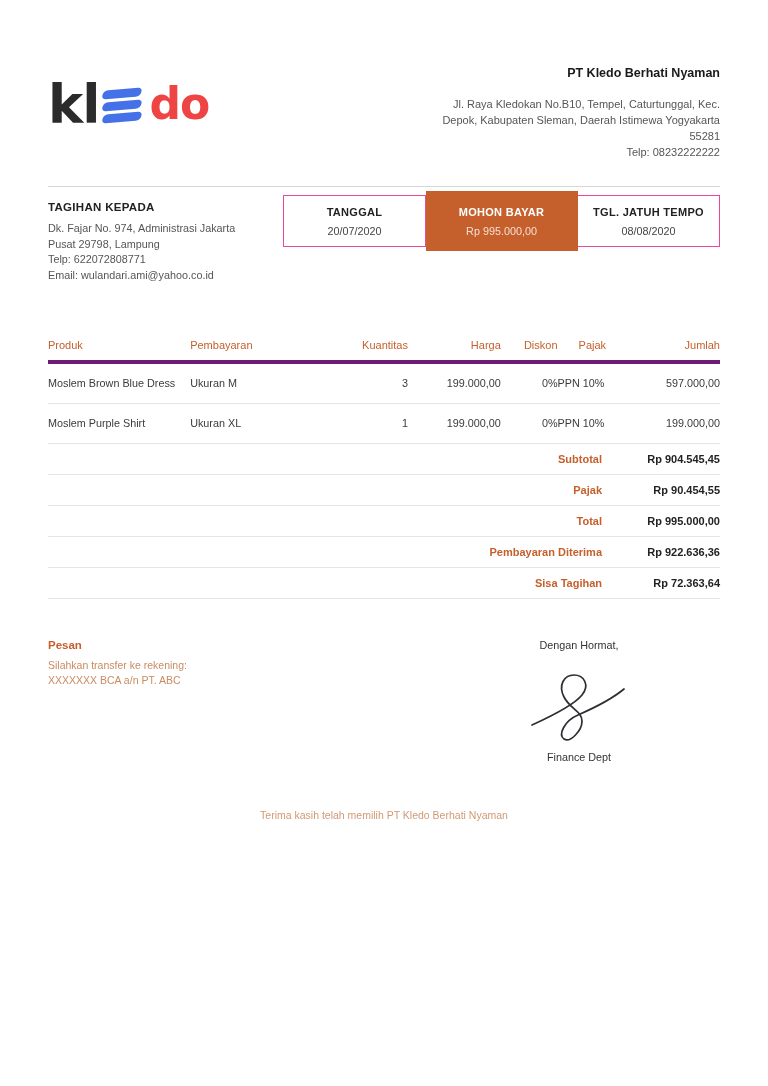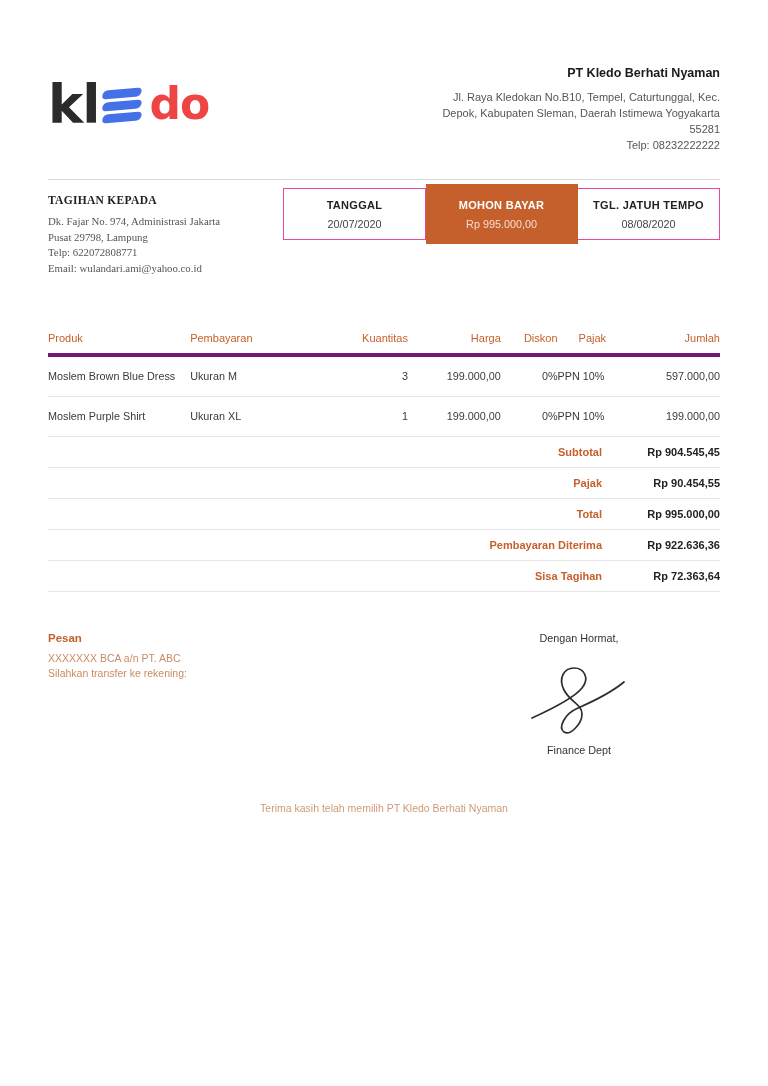--- a/index.html
+++ b/index.html
@@ -31,27 +31,27 @@
   .logo-e span.b1 { top:8px; }
   .logo-e span.b2 { top:20px; }
   .logo-e span.b3 { top:32px; }
   .logo-do {
     font-family:"DejaVu Sans", sans-serif;
     font-size:44px; font-weight:bold; color:#ef4444;
     letter-spacing:-1px; line-height:1; margin-left:1px;
   }
 
   .company { padding-top:6px; flex:1; }
-  .company-name { font-size:12.5px; font-weight:bold; color:#1a1a1a; margin-bottom:9px; }
+  .company-name { font-size:12.5px; font-weight:bold; color:#1a1a1a; margin-bottom:16px; }
   .company-addr { font-size:11px; line-height:16px; color:#555555; }
 
   
   .meta-sep { margin:26px 48px 0 48px; border-top:1px solid #d8d8d8; }
   .meta { display:flex; padding:0 48px; align-items:flex-start; }
-  .bill { flex:1; padding-top:14px; padding-right:20px;font-family:Liberation Serif, serif; }
+  .bill { flex:1; padding-top:14px; padding-right:20px; }
   .bill-title { font-size:11.5px; font-weight:bold; color:#222; letter-spacing:0.3px; margin-bottom:8px; }
   .bill-lines { font-size:10.8px; line-height:15.5px; color:#555; }
 
   .meta-boxes { display:flex; flex:0 0 437px; height:52px; margin-top:8px; }
   .mbox {
     flex:1; text-align:center; border:1px solid #ec4899;
     display:flex; flex-direction:column; justify-content:center;
     align-items:center; background:#fff;
   }
   .mbox + .mbox { border-left:none; }
@@ -225,22 +225,22 @@
         <td class="t-label">Sisa Tagihan</td>
         <td class="t-value">Rp 72.363,64</td>
       </tr>
     </tbody>
   </table>
 
   <div class="footer">
     <div class="pesan">
       <div class="pesan-title">Pesan</div>
       <div class="pesan-body">
+        <div>Silahkan transfer ke rekening:</div>
         <div>XXXXXXX BCA a/n PT. ABC</div>
-        <div>Silahkan transfer ke rekening:</div>
       </div>
     </div>
 
     <div class="sign">
       <div class="sign-top">Dengan Hormat,</div>
       <div class="sign-img">
         <svg width="110" height="92" viewBox="0 0 110 92" fill="none">
           <path d="M8 66 C30 56 50 46 58 36 C66 26 60 16 50 16 C40 16 34 26 40 38 C46 50 58 52 58 62 C58 72 46 84 40 80 C34 76 40 62 54 56 C70 49 88 40 100 30" stroke="#2d2d33" stroke-width="1.7" stroke-linecap="round" fill="none"></path>
         </svg>
       </div>

